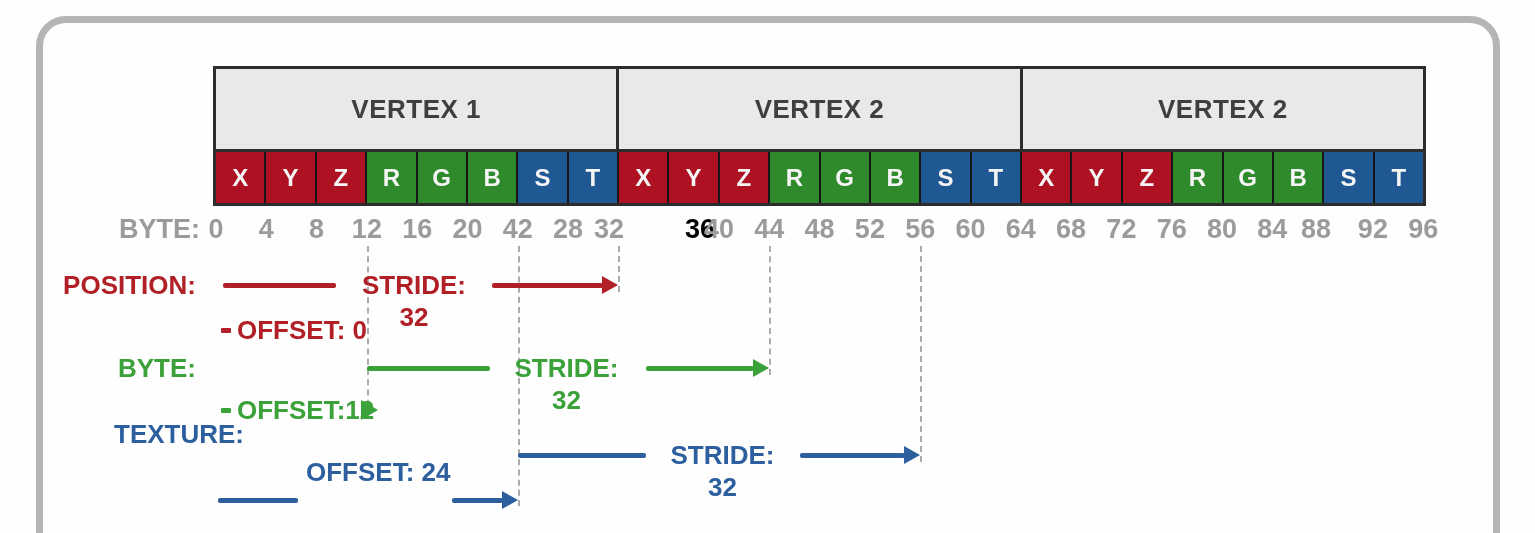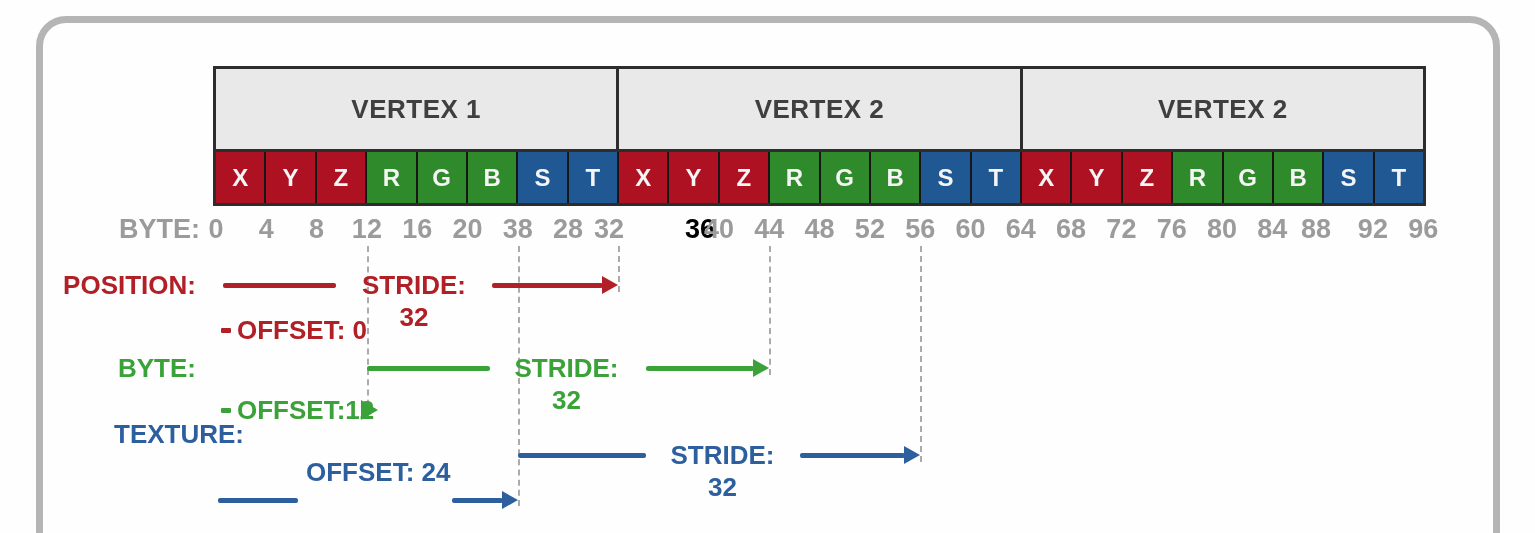--- a/index.html
+++ b/index.html
@@ -102,21 +102,21 @@
   </div>
 
   <div class="byte-label">BYTE:</div>
   <div id="tickLayer">
       <div class="tick" style="left: 191px; color: rgb(155, 155, 155);">0</div>
       <div class="tick" style="left: 241.3px; color: rgb(155, 155, 155);">4</div>
       <div class="tick" style="left: 291.6px; color: rgb(155, 155, 155);">8</div>
       <div class="tick" style="left: 341.9px; color: rgb(155, 155, 155);">12</div>
       <div class="tick" style="left: 392.2px; color: rgb(155, 155, 155);">16</div>
       <div class="tick" style="left: 442.5px; color: rgb(155, 155, 155);">20</div>
-      <div class="tick" style="left: 492.8px; color: rgb(155, 155, 155);">38</div>
+      <div class="tick" style="left: 492.8px; color: rgb(155, 155, 155);">42</div>
       <div class="tick" style="left: 543.1px; color: rgb(155, 155, 155);">28</div>
       <div class="tick" style="left: 584px; color: rgb(155, 155, 155);">32</div>
       <div class="tick" style="left: 675px; color: #000000;">36</div>
       <div class="tick" style="left: 694px; color: rgb(155, 155, 155);">40</div>
       <div class="tick" style="left: 744.3px; color: rgb(155, 155, 155);">44</div>
       <div class="tick" style="left: 794.6px; color: rgb(155, 155, 155);">48</div>
       <div class="tick" style="left: 844.9px; color: rgb(155, 155, 155);">52</div>
       <div class="tick" style="left: 895.2px; color: rgb(155, 155, 155);">56</div>
       <div class="tick" style="left: 945.5px; color: rgb(155, 155, 155);">60</div>
       <div class="tick" style="left: 995.8px; color: rgb(155, 155, 155);">64</div>

